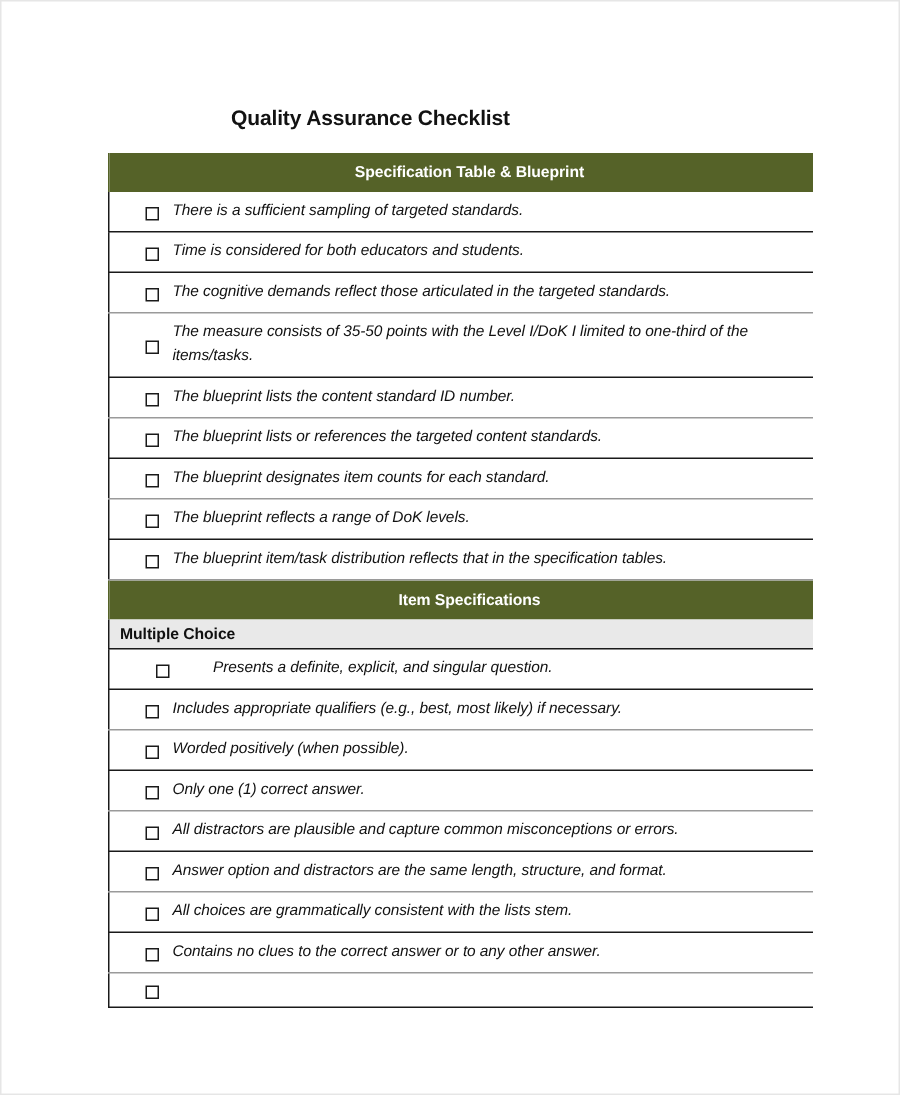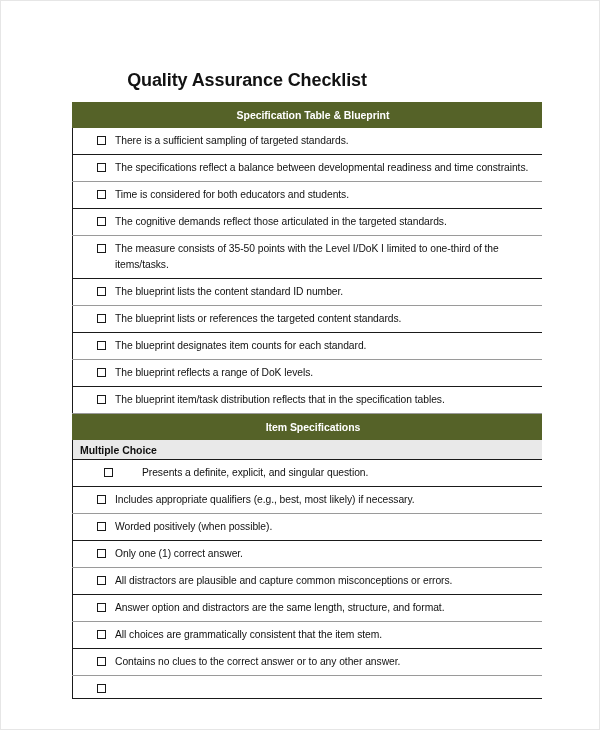--- a/index.html
+++ b/index.html
@@ -23,21 +23,21 @@
     border: 1px solid #e6e6e6;
     overflow: hidden;
   }
 
   .doc-title {
     position: absolute;
     left: 0;
     top: 69px;
     width: 492px;
     text-align: center;
-    font-size: 18px;
+    font-size: 14px;
     font-weight: bold;
     color: #121212;
     letter-spacing: -0.1px;
   }
 
   .table-wrap {
     position: absolute;
     left: 59px;
     top: 101px;
     width: 482px;
@@ -94,22 +94,23 @@
     border-bottom: 1px solid #1a1a1a;
     vertical-align: middle;
     padding: 5px 8px 5px 0 !important;
   }
   .row-cell.alt-sep {
     border-bottom: 1px solid #9a9a9a;
   }
 
   .item {
     display: flex;
-    align-items: flex-start;
+    align-items: center;
     padding-left: 24px;
+    font-style: italic;
   }
   .item.indent-deep {
     padding-left: 31px;
     gap: 20px;
   }
 
   .cbox {
     flex: 0 0 auto;
     width: 9px;
     height: 9px;
@@ -149,28 +150,20 @@
           </tr>
           <tr>
             <td class="row-cell">
               <div class="item">
                 <span class="cbox"></span>
                 <span class="itxt">There is a sufficient sampling of targeted standards.</span>
               </div>
             </td>
           </tr>
           <tr>
-            <td class="row-cell alt-sep">
-              <div class="item">
-                <span class="cbox"></span>
-                <span class="itxt">The specifications reflect a balance between developmental readiness and time constraints.</span>
-              </div>
-            </td>
-          </tr>
-          <tr>
             <td class="row-cell">
               <div class="item">
                 <span class="cbox"></span>
                 <span class="itxt">Time is considered for both educators and students.</span>
               </div>
             </td>
           </tr>
           <tr>
             <td class="row-cell alt-sep">
               <div class="item">
@@ -278,21 +271,21 @@
               <div class="item">
                 <span class="cbox"></span>
                 <span class="itxt">Answer option and distractors are the same length, structure, and format.</span>
               </div>
             </td>
           </tr>
           <tr>
             <td class="row-cell">
               <div class="item">
                 <span class="cbox"></span>
-                <span class="itxt">All choices are grammatically consistent that the item stem.</span>
+                <span class="itxt">All choices are grammatically consistent with the lists stem.</span>
               </div>
             </td>
           </tr>
           <tr>
             <td class="row-cell alt-sep">
               <div class="item">
                 <span class="cbox"></span>
                 <span class="itxt">Contains no clues to the correct answer or to any other answer.</span>
               </div>
             </td>

